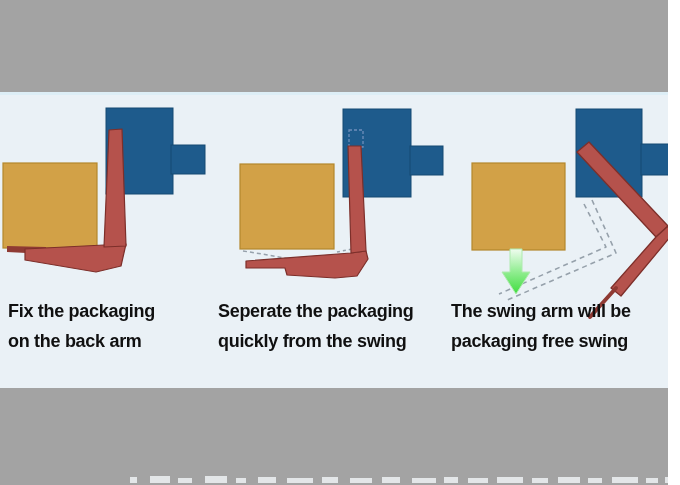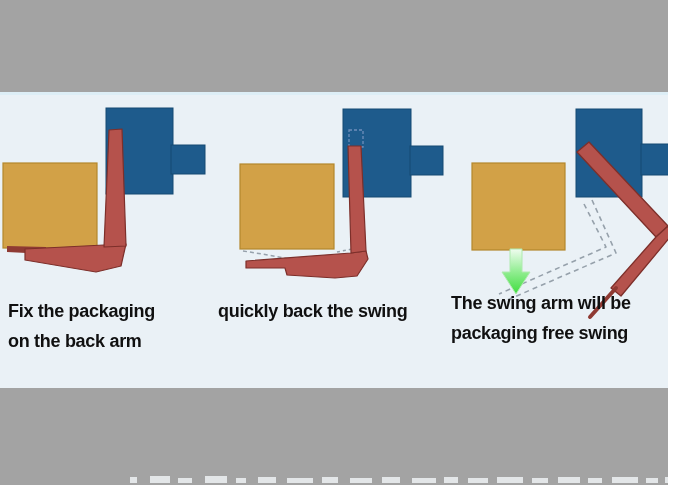--- a/index.html
+++ b/index.html
@@ -16,21 +16,21 @@
     font-weight:bold;
     font-size:18px;
     line-height:30px;
     letter-spacing:-0.3px;
     color:#101010;
     white-space:nowrap;
   }
   .caption span{display:block;}
   #caption-1{left:8px;top:296px;}
   #caption-2{left:218px;top:296px;}
-  #caption-3{left:451px;top:288px;}
+  #caption-3{left:451px;top:296px;}
 </style>
 </head>
 <body>
 
 <div id="stage">
 
   <svg id="artwork" width="680" height="485" viewBox="0 0 680 485" xmlns="http://www.w3.org/2000/svg">
 
     <defs>
       <linearGradient id="gradGreen" x1="0" y1="0" x2="0" y2="1">
@@ -98,21 +98,22 @@
       <rect x="665" y="477" width="12" height="6"></rect>
     </g>
   </svg>
 
   <div class="caption" id="caption-1">
     <span>Fix the packaging</span>
     <span>on the back arm</span>
   </div>
 
   <div class="caption" id="caption-2">
-    <span>quickly back the swing</span>
+    <span>Seperate the packaging</span>
+    <span>quickly from the swing</span>
   </div>
 
   <div class="caption" id="caption-3">
     <span>The swing arm will be</span>
     <span>packaging free swing</span>
   </div>
 
 </div>
 
 </body></html>

